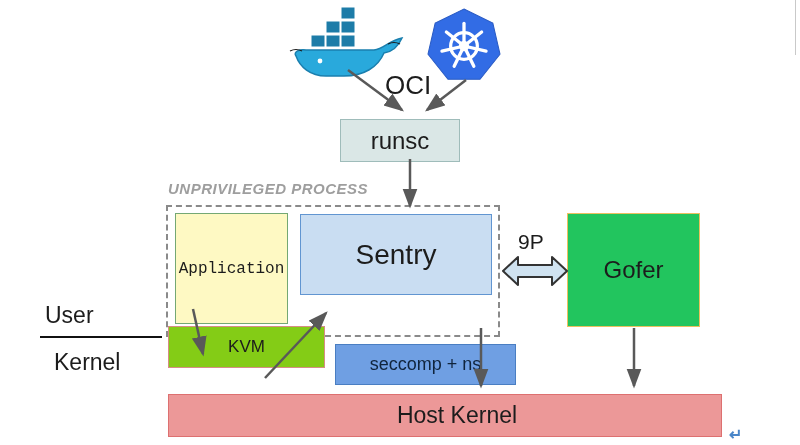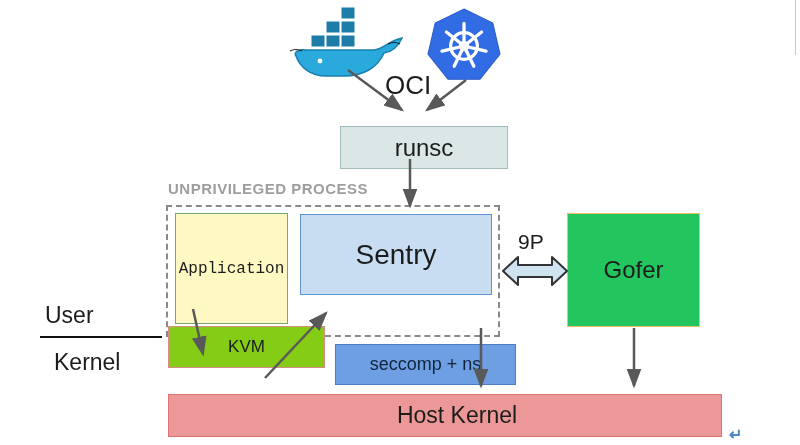--- a/index.html
+++ b/index.html
@@ -5,22 +5,22 @@
   html,body{margin:0;padding:0;background:#ffffff;}
   .canvas{
     position:relative;width:800px;height:445px;background:#ffffff;overflow:hidden;
     font-family:"Liberation Sans", sans-serif;color:#1c1c1c;
   }
   .abs{position:absolute;}
   .box{
     position:absolute;display:flex;align-items:center;justify-content:center;
     box-sizing:border-box;text-align:center;
   }
-  .runsc{left:340px;top:126px;width:168px;height:43px;background:#dae7e6;border:1.5px solid #9fbcba;font-size:24px;}
-  .unpriv-label{left:168px;top:180px;font-size:15px;font-weight:bold;color:#9e9e9e;letter-spacing:0.5px;}
+  .runsc{left:340px;top:119px;width:120px;height:43px;background:#dae7e6;border:1.5px solid #9fbcba;font-size:24px;}
+  .unpriv-label{left:168px;top:180px;font-size:15px;font-weight:bold;color:#9e9e9e;letter-spacing:0.5px;font-style:italic;}
   .dashed-box{left:166px;top:205px;width:334px;height:132px;border:2px dashed #8a8a8a;box-sizing:border-box;background:transparent;}
   .application{left:175px;top:213px;width:113px;height:111px;background:#fef9c3;border:1.5px solid #74a874;font-size:16px;font-family:Liberation Mono, monospace;}
   .sentry{left:300px;top:214px;width:192px;height:81px;background:#c9ddf2;border:1.5px solid #6195d1;font-size:28px;}
   .gofer{left:567px;top:213px;width:133px;height:114px;background:#22c55e;border:1.5px solid #ecc05f;font-size:24px;}
   .kvm{left:168px;top:326px;width:157px;height:42px;background:#84cc16;border:1.5px solid #d78d84;font-size:17px;}
   .seccomp{left:335px;top:344px;width:181px;height:41px;background:#6f9fe3;border:1.5px solid #4a7ec2;font-size:18px;color:#10243c;}
   .hostkernel{left:168px;top:394px;width:554px;height:43px;background:#ec9898;border:1.5px solid #dd7070;font-size:23px;padding-left:24px;}
   .oci{left:385px;top:70px;font-size:26px;}
   .ninep{left:518px;top:230px;font-size:21px;}
   .userlabel{left:45px;top:302px;font-size:23px;}

